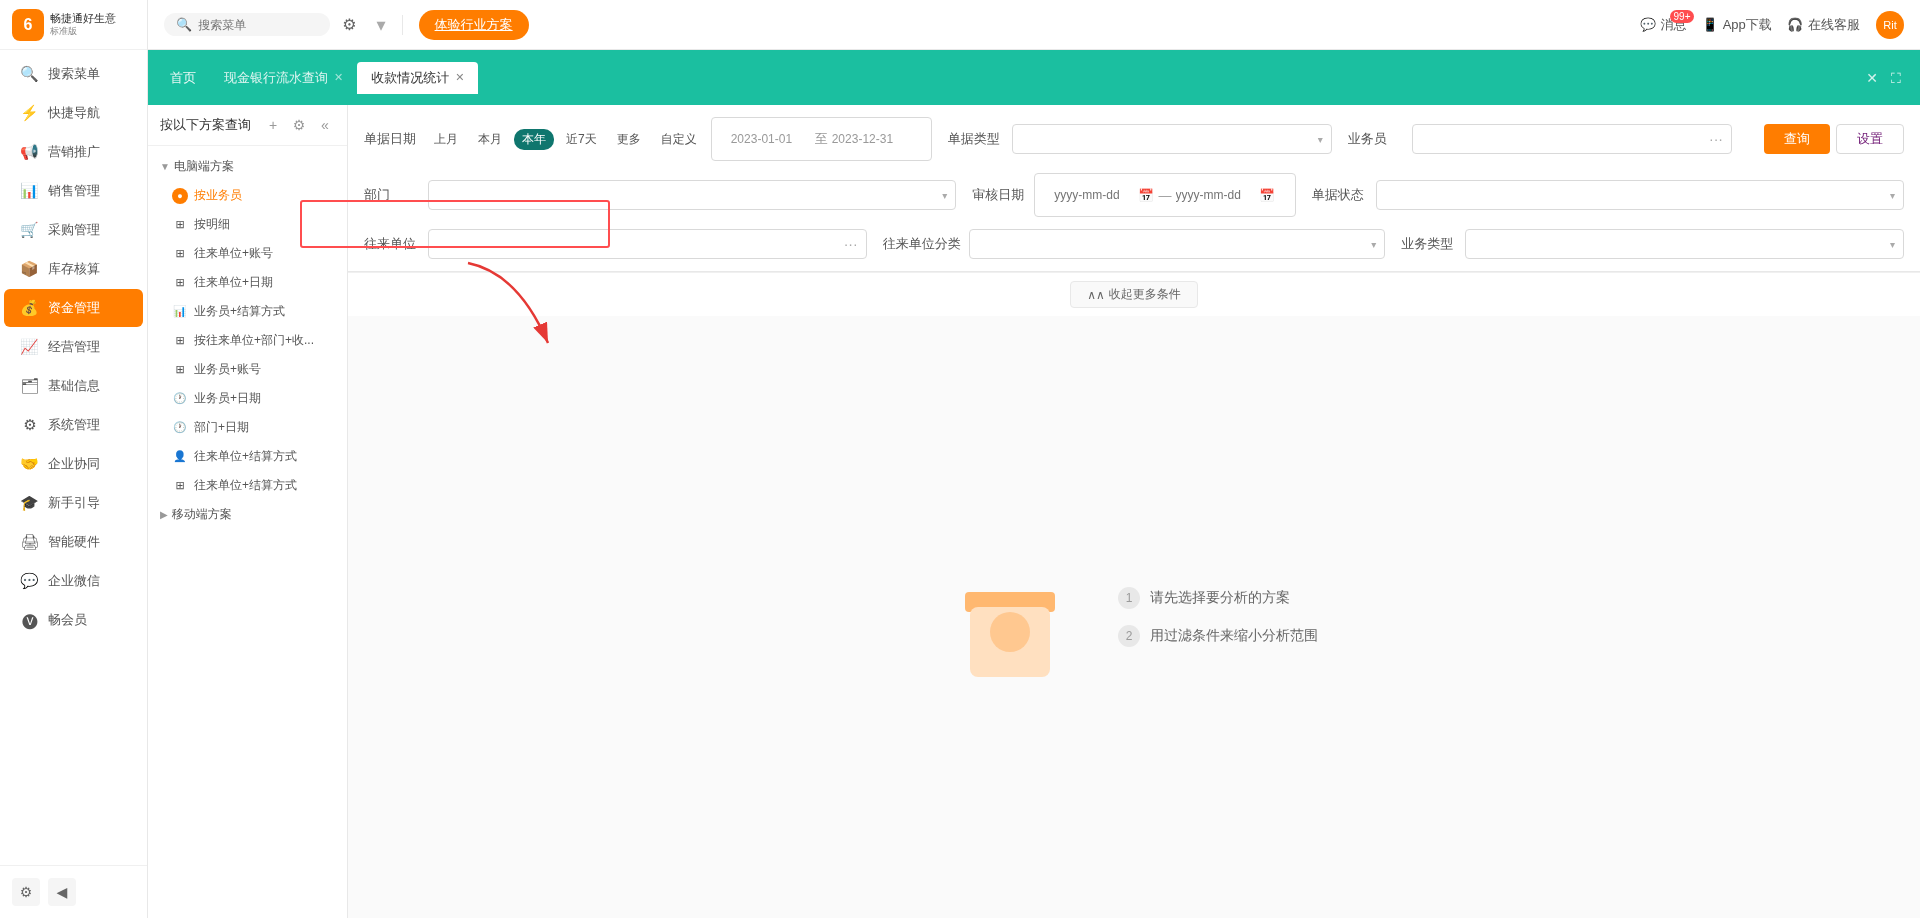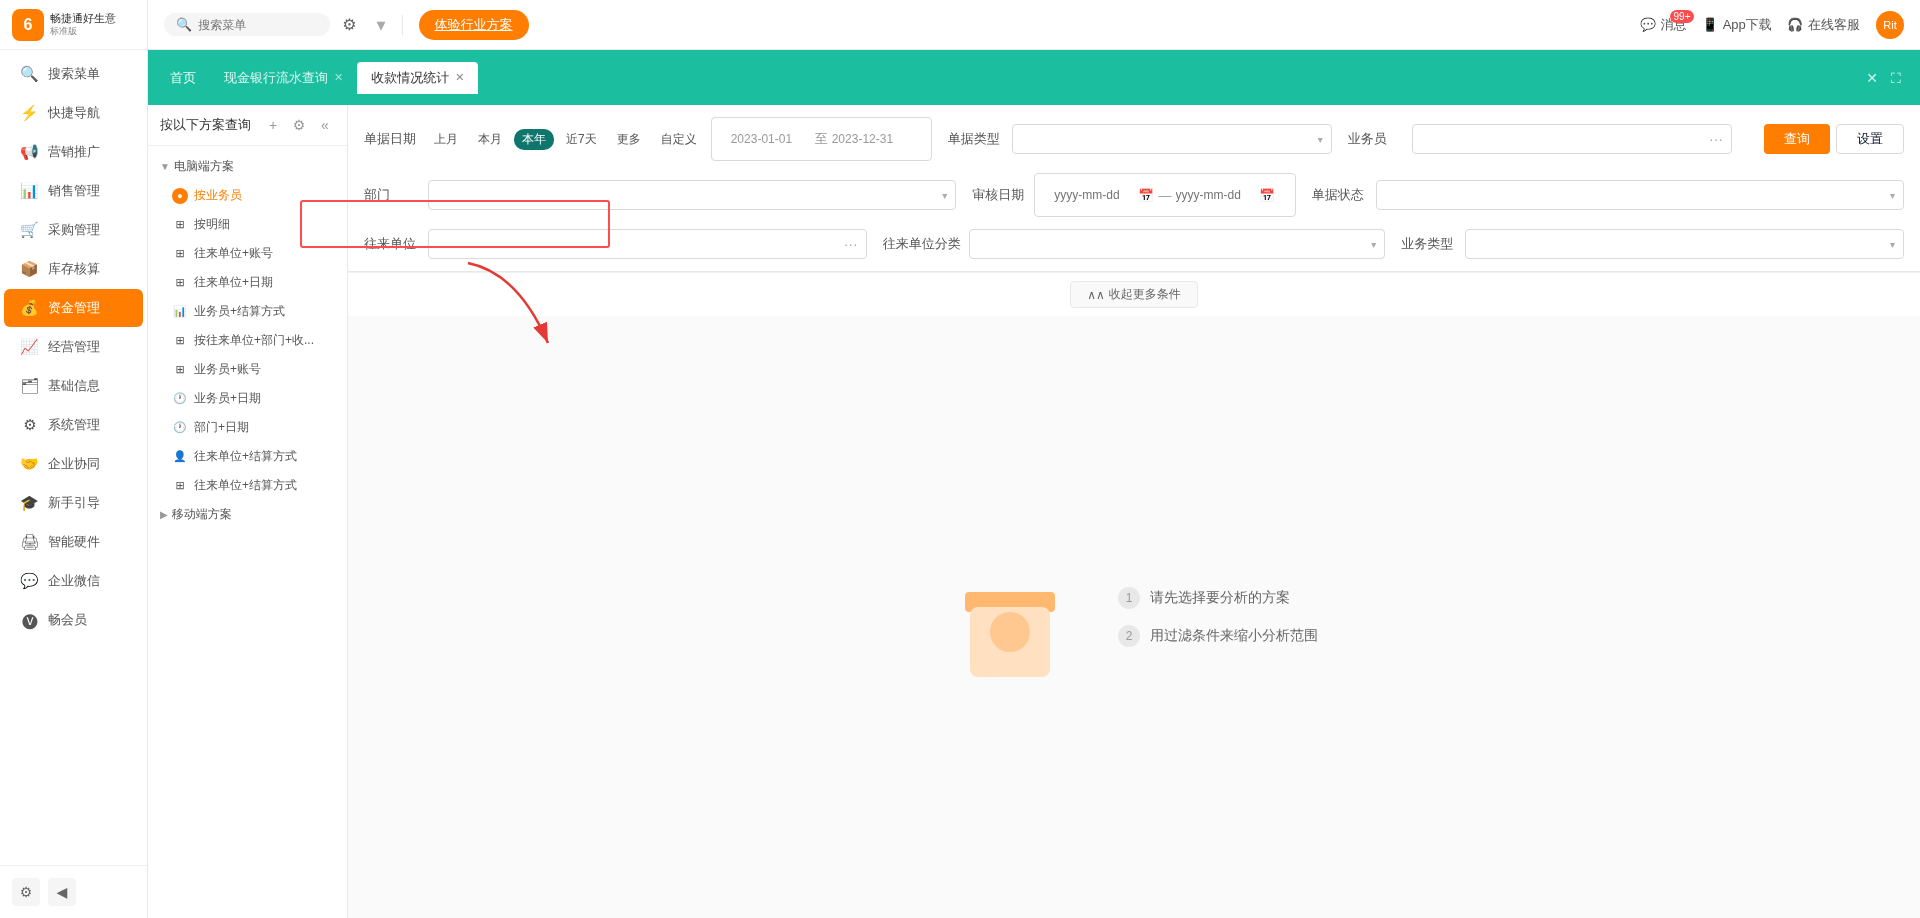--- a/index.html
+++ b/index.html
@@ -306,21 +306,21 @@
       background: #ff7d00;
       color: white;
       border: none;
       border-radius: 4px;
       padding: 6px 20px;
       cursor: pointer;
       font-size: 13px;
     }
     .btn-setting {
       background: #fff;
-      color: #0f172a;
+      color: #701a75;
       border: 1px solid #d9d9d9;
       border-radius: 4px;
       padding: 5px 20px;
       cursor: pointer;
       font-size: 13px;
     }
 
     
     .collapse-row {
       display: flex;

